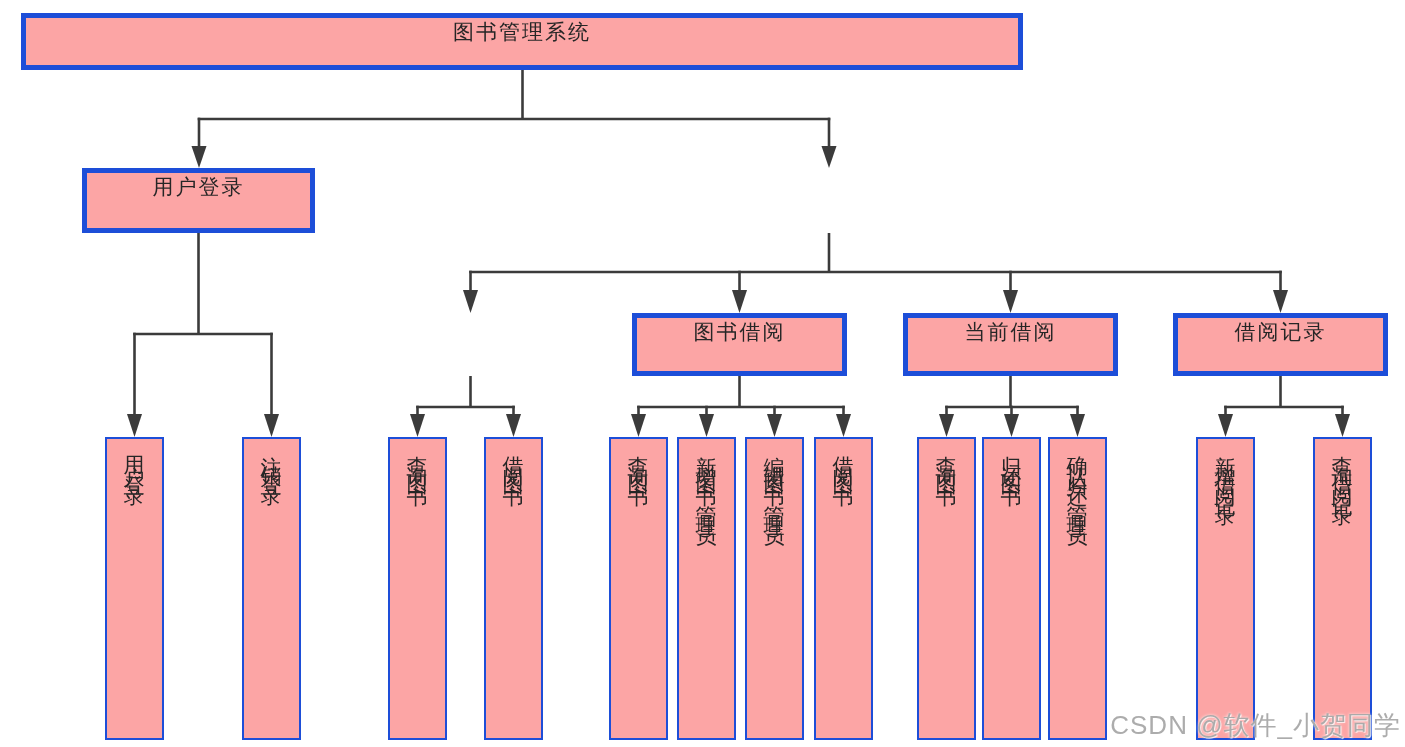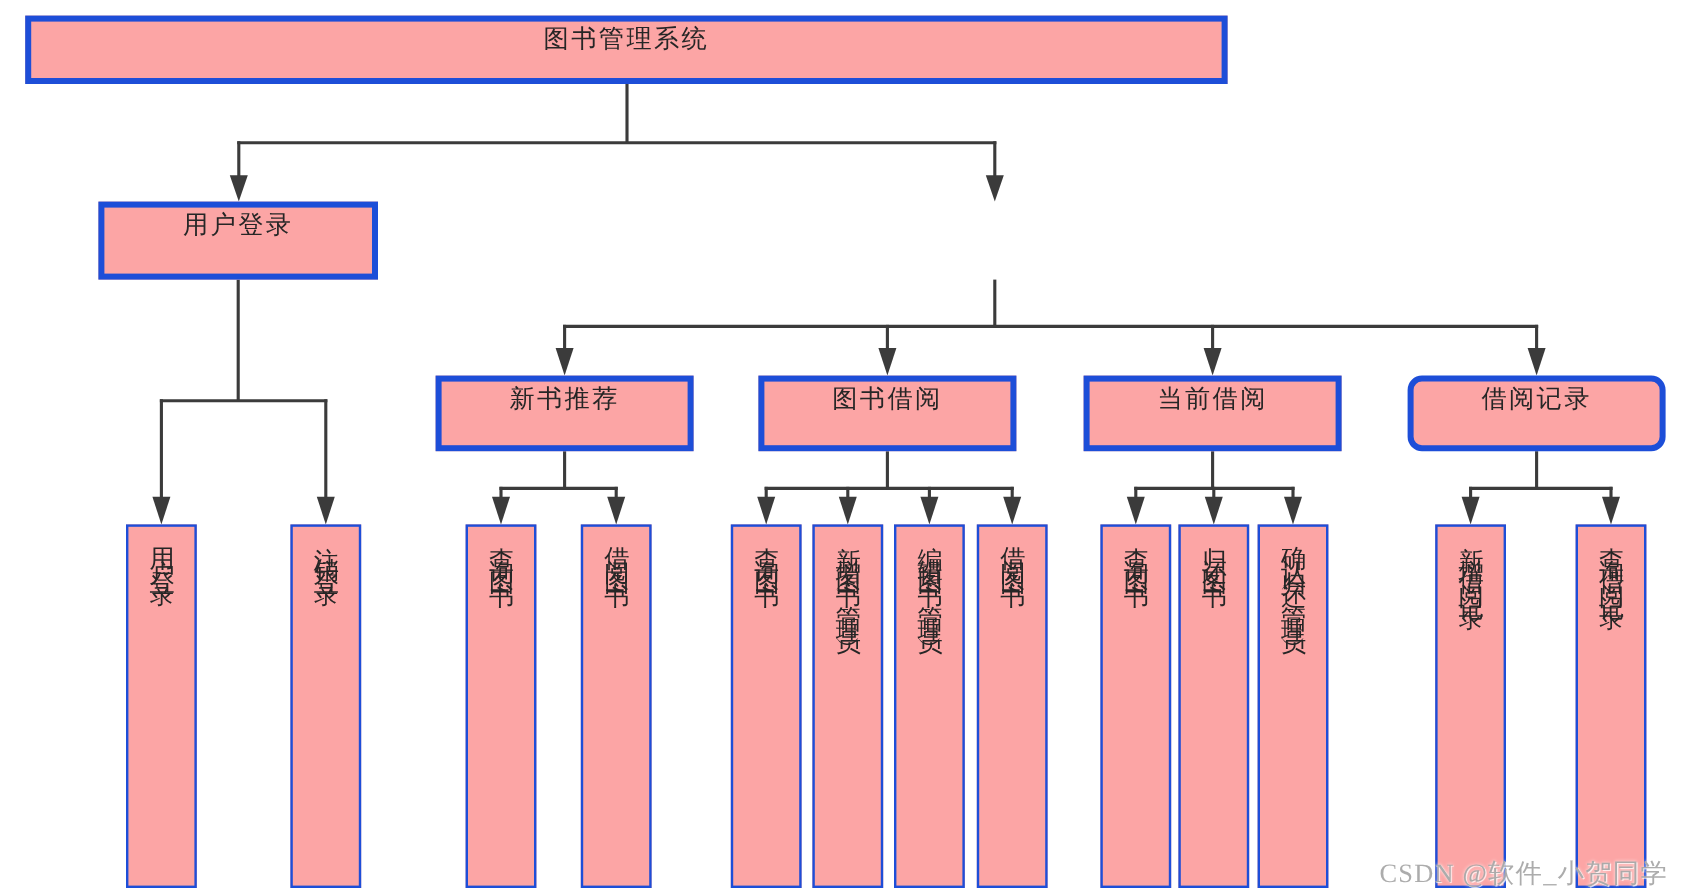--- a/index.html
+++ b/index.html
@@ -26,43 +26,42 @@
     white-space:nowrap;
   }
   .root{left:21px;top:13px;width:1002px;height:57px;}
   .l2{top:168px;height:65px;}
   .l2a{left:82px;width:233px;}
   .l2b{left:712px;width:234px;}
   .l3{top:313px;height:63px;width:215px;}
   .l3a{left:363px;}
   .l3b{left:632px;}
   .l3c{left:903px;font-family:Liberation Mono, monospace;}
-  .l3d{left:1173px;border-radius:12px;}
+  .l3d{left:1173px;}
   .leaf{
     top:437px;width:59px;height:303px;
     border-width:2.6px;
     letter-spacing:0;
   }
   .leaf .vlabel{
     writing-mode:vertical-rl;
     text-orientation:mixed;
     font-size:21px;
     line-height:1;
     letter-spacing:10px;
   }
   .watermark{
     position:absolute;
-    right:15px;bottom:4px;
-    font-size:22px;
+    right:4px;bottom:4px;
+    font-size:26px;
     color:rgba(168,168,168,0.95);
     text-shadow:0 0 3px rgba(255,255,255,0.95),1px 1px 0 rgba(255,255,255,0.7);
     letter-spacing:1px;
     z-index:10;
     white-space:nowrap;
-    font-family:Liberation Serif, serif;
   }
 </style>
 </head>
 <body>
 
 <div class="stage">
 
   <svg class="connectors" viewBox="0 0 1405 747" xmlns="http://www.w3.org/2000/svg">
 
     <g>
@@ -140,23 +139,20 @@
   </svg>
 
   <div class="node root">
     <span>图书管理系统</span>
   </div>
 
   <div class="node l2 l2a">
     <span>用户登录</span>
   </div>
 
-  <div class="node l3 l3a">
-    <span>新书推荐</span>
-  </div>
   <div class="node l3 l3b">
     <span>图书借阅</span>
   </div>
   <div class="node l3 l3c">
     <span>当前借阅</span>
   </div>
   <div class="node l3 l3d">
     <span>借阅记录</span>
   </div>
 

